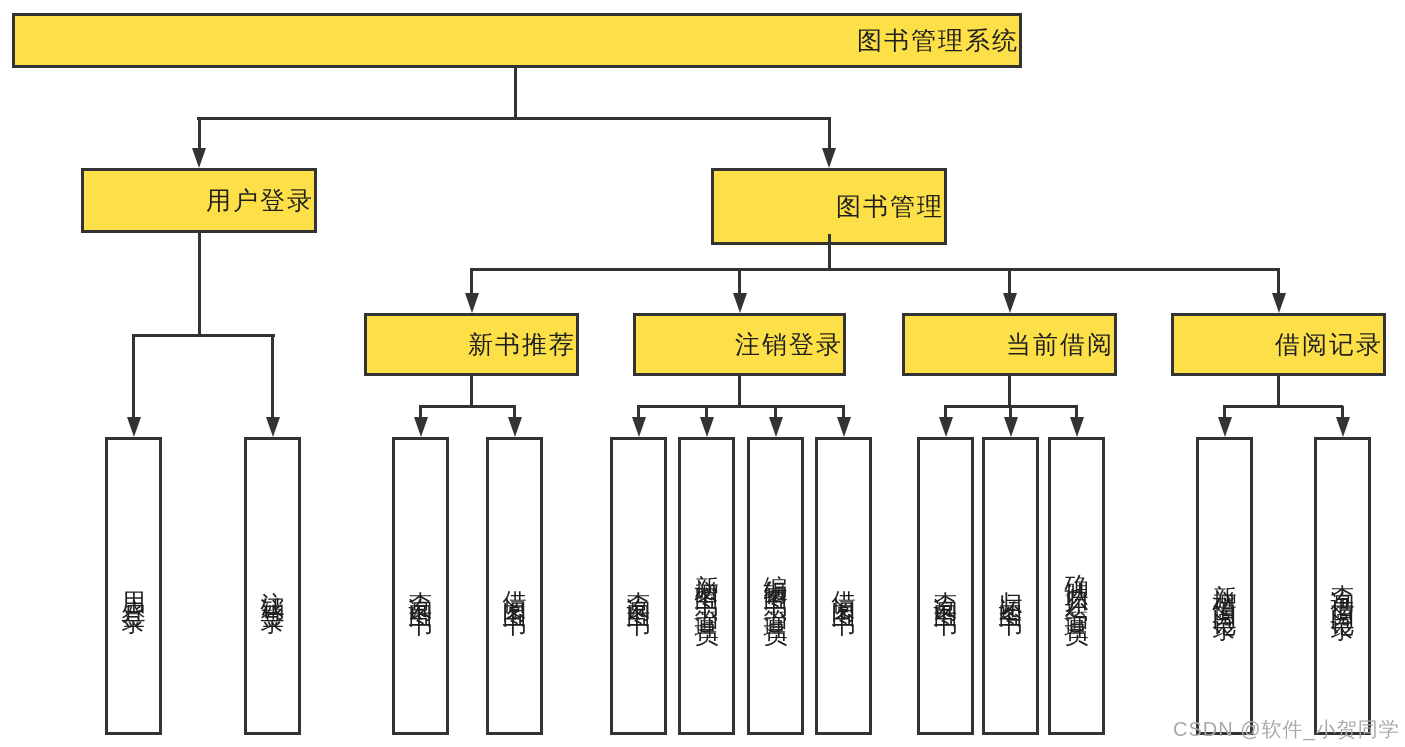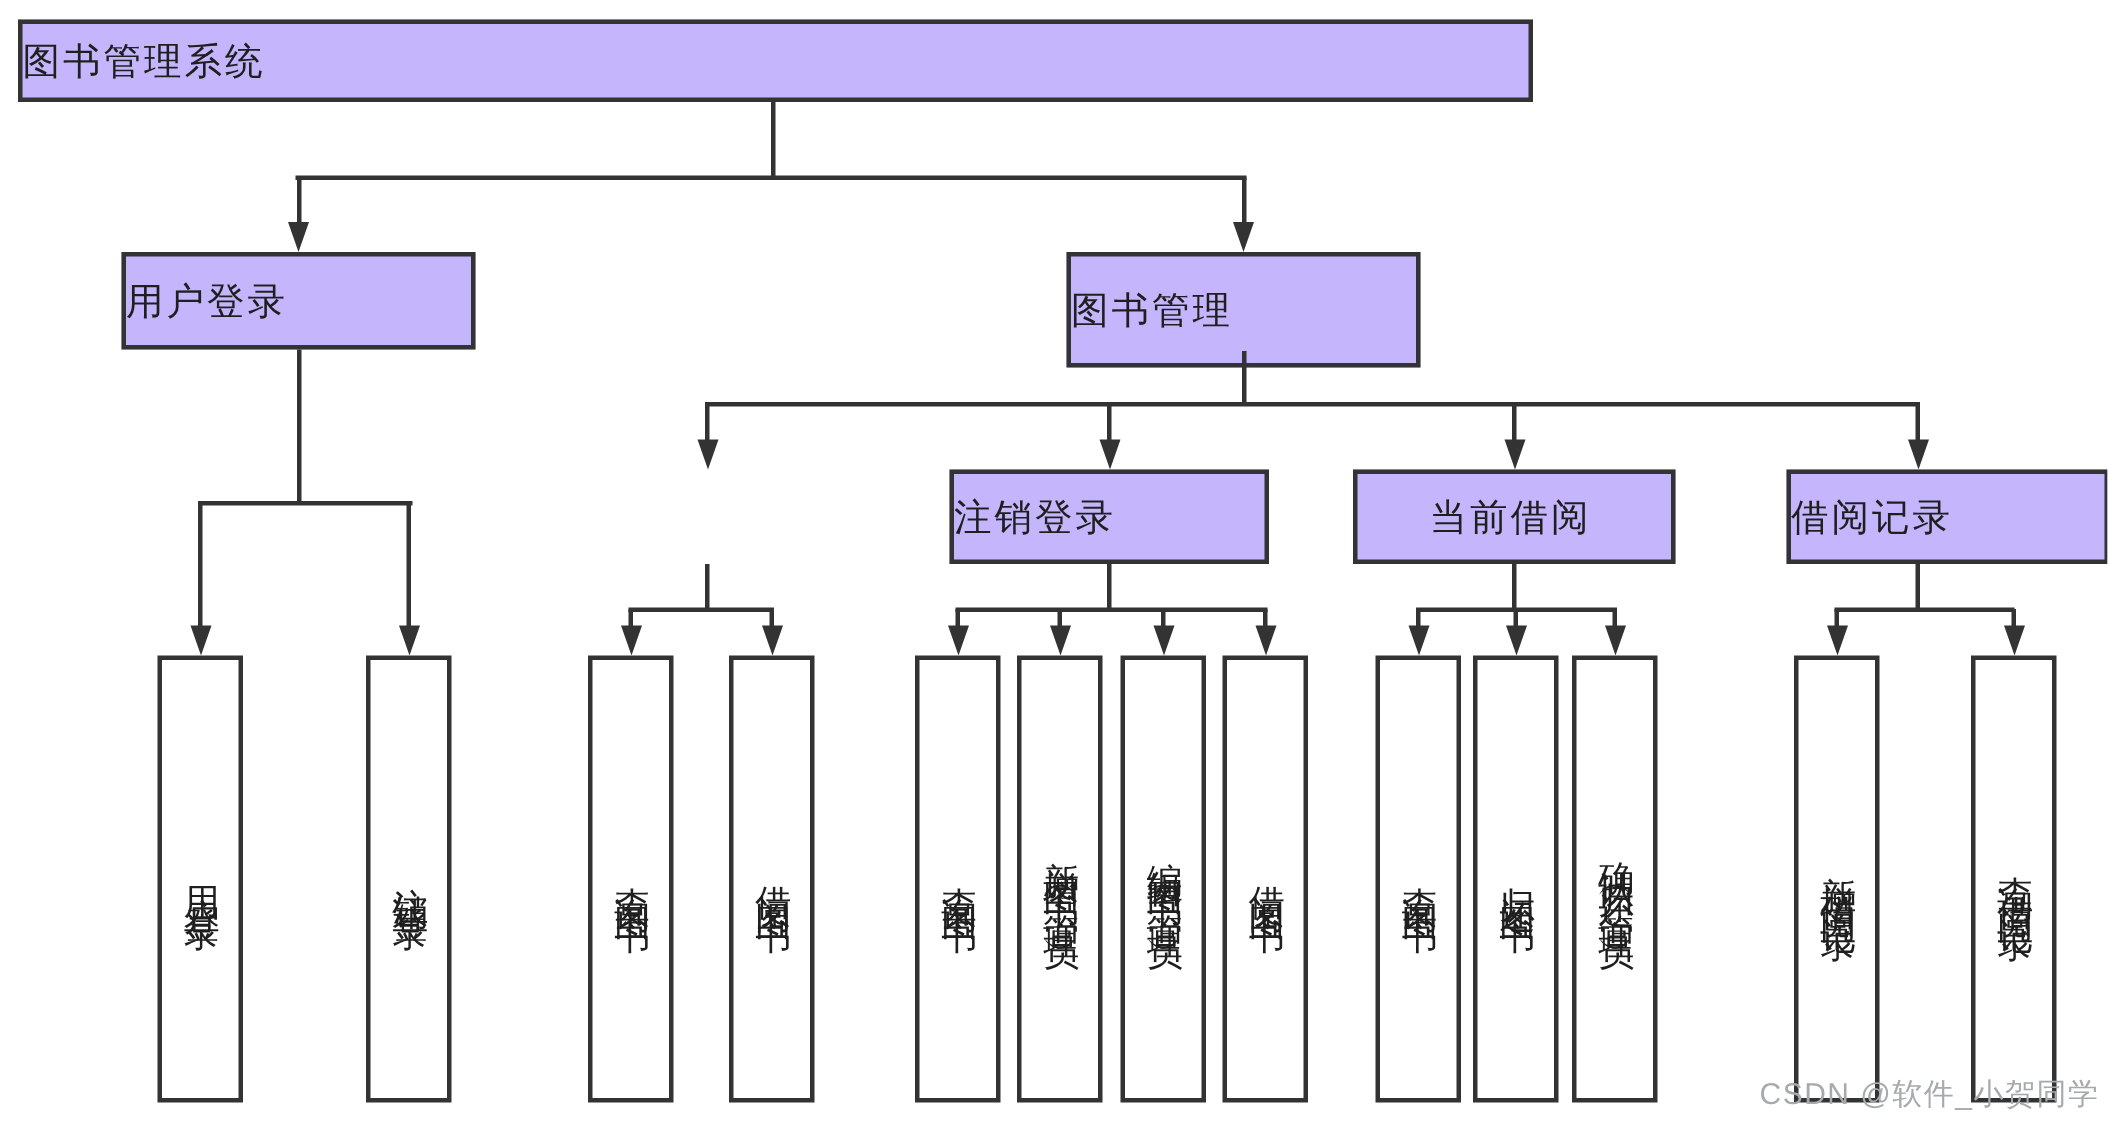--- a/index.html
+++ b/index.html
@@ -1,21 +1,21 @@
 <!DOCTYPE html>
 <html><head>
 <meta charset="utf-8">
 <style>
   html,body{margin:0;padding:0;background:#ffffff;}
   body{font-family:"Liberation Sans",sans-serif;}
   .stage{position:relative;width:1405px;height:747px;background:#ffffff;overflow:hidden;}
 
   
-  .hbox{position:absolute;box-sizing:border-box;border:3px solid #333333;background:#c4b5fd;
-        display:flex;align-items:center;justify-content:flex-start;
+  .hbox{position:absolute;box-sizing:border-box;border:3px solid #333333;background:#fde047;
+        display:flex;align-items:center;justify-content:flex-end;
         font-size:25px;color:#1f1f1f;letter-spacing:2px;white-space:nowrap;}
   .vbox{position:absolute;box-sizing:border-box;top:437px;height:298px;width:57px;
         border:3px solid #333333;background:#ffffff;
         display:flex;align-items:center;justify-content:center;}
   .vtext{writing-mode:vertical-rl;text-orientation:mixed;font-size:24px;color:#1f1f1f;
          letter-spacing:7px;line-height:1;white-space:nowrap;}
 
   
   .vline{position:absolute;width:3px;background:#333333;}
   .hline{position:absolute;height:3px;background:#333333;}
@@ -60,27 +60,30 @@
   <div class="hline" style="left:470px;top:268px;width:810px;"></div>
   <div class="vline" style="left:470px;top:269px;height:26px;"></div>
   <div class="head" style="left:465px;top:293px;"></div>
   <div class="vline" style="left:738px;top:269px;height:26px;"></div>
   <div class="head" style="left:733px;top:293px;"></div>
   <div class="vline" style="left:1008px;top:269px;height:26px;"></div>
   <div class="head" style="left:1003px;top:293px;"></div>
   <div class="vline" style="left:1277px;top:269px;height:26px;"></div>
   <div class="head" style="left:1272px;top:293px;"></div>
 
+  <div class="hbox" style="left:364px;top:313px;width:215px;height:63px;">
+    <span>新书推荐</span>
+  </div>
   <div class="hbox" style="left:633px;top:313px;width:213px;height:63px;">
     <span>注销登录</span>
   </div>
   <div class="hbox" style="left:902px;top:313px;width:215px;height:63px;padding-left:48px;">
     <span>当前借阅</span>
   </div>
-  <div class="hbox" style="left:1171px;top:313px;width:215px;height:63px;margin-left:20px;">
+  <div class="hbox" style="left:1171px;top:313px;width:215px;height:63px;">
     <span>借阅记录</span>
   </div>
 
   <div class="vline" style="left:470px;top:376px;height:31px;"></div>
   <div class="hline" style="left:419px;top:405px;width:97px;"></div>
   <div class="vline" style="left:419px;top:406px;height:12px;"></div>
   <div class="head" style="left:414px;top:417px;"></div>
   <div class="vline" style="left:513px;top:406px;height:12px;"></div>
   <div class="head" style="left:508px;top:417px;"></div>
 

